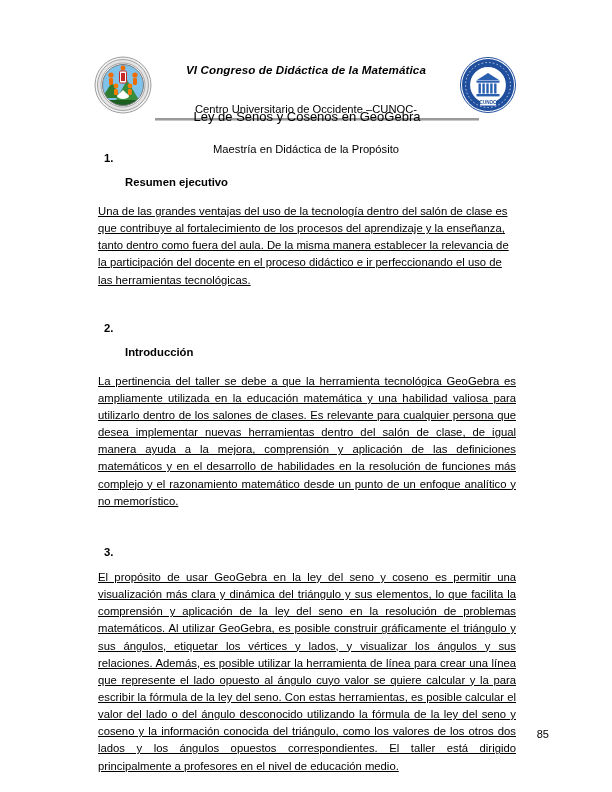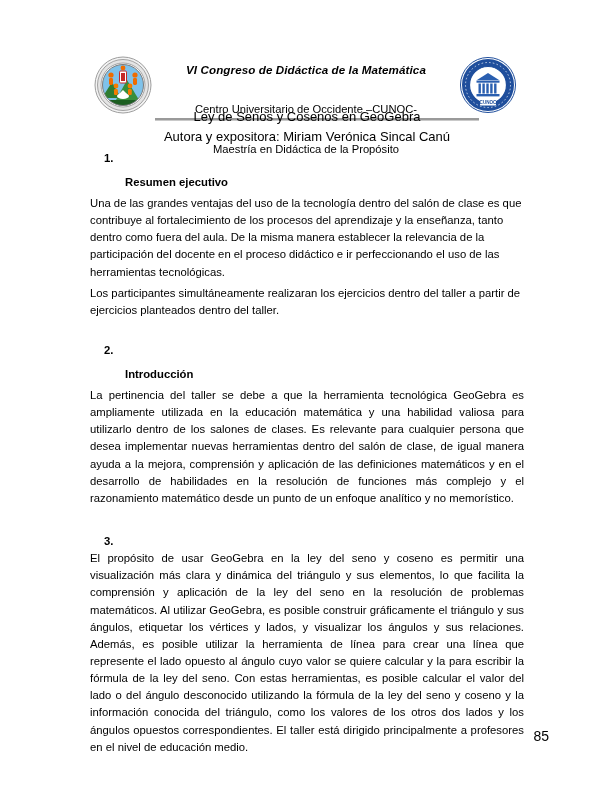--- a/index.html
+++ b/index.html
@@ -115,39 +115,40 @@
   }
   .section-heading .htext {
     padding-left: 21px;
     display: inline-block;
     margin-top: 24px;
   }
 
   p.body-text {
     font-size: 11.3px;
     line-height: 1.52;
-    margin: 4px;
+    margin: 12px;
     text-align: left;
     hyphens: none;
+    text-decoration: underline;
   }
   p.body-text.justify {
     text-align: justify;
     text-justify: inter-word;
   }
 
   .gap-sm { height: 11px; }
   .gap-md { height: 19px; }
   .gap-lg { height: 22px; }
 
   
   .page-number {
     position: absolute;
     right: 75px;
     top: 728px;
-    font-size: 14px;
+    font-size: 11px;
     text-align: right;
   }
 
   
   .seal { display: block; }
 </style>
 </head>
 <body>
 
 <div class="page">
@@ -218,31 +219,29 @@
 
         <circle cx="29" cy="29" r="22.5" fill="none" stroke="#ffffff" stroke-width="0.7" stroke-dasharray="1.6 2.2"></circle>
       </svg>
     </div>
 
     <div class="header-rule"></div>
   </div>
 
   <div class="doc-title">
     <div>Ley de Senos y Cosenos en GeoGebra</div>
-    <div>Autora y expositora: Miriam Verónica Sincal Canú</div>
   </div>
 
   <div class="content">
 
     <div class="section-heading">
       <span class="num">1.</span>
       <span class="htext">Resumen ejecutivo</span>
     </div>
     <p class="body-text">Una de las grandes ventajas del uso de la tecnología dentro del salón de clase es que contribuye al fortalecimiento de los procesos del aprendizaje y la enseñanza, tanto dentro como fuera del aula. De la misma manera establecer la relevancia de la participación del docente en el proceso didáctico e ir perfeccionando el uso de las herramientas tecnológicas.</p>
-    <p class="body-text">Los participantes simultáneamente realizaran los ejercicios dentro del taller a partir de ejercicios planteados dentro del taller.</p>
 
     <div class="gap-md"></div>
 
     <div class="section-heading">
       <span class="num">2.</span>
       <span class="htext">Introducción</span>
     </div>
     <p class="body-text justify">La pertinencia del taller se debe a que la herramienta tecnológica GeoGebra es ampliamente utilizada en la educación matemática y una habilidad valiosa para utilizarlo dentro de los salones de clases. Es relevante para cualquier persona que desea implementar nuevas herramientas dentro del salón de clase, de igual manera ayuda a la mejora, comprensión y aplicación de las definiciones matemáticos y en el desarrollo de habilidades en la resolución de funciones más complejo y el razonamiento matemático desde un punto de un enfoque analítico y no memorístico.</p>
 
     <div class="gap-lg"></div>

